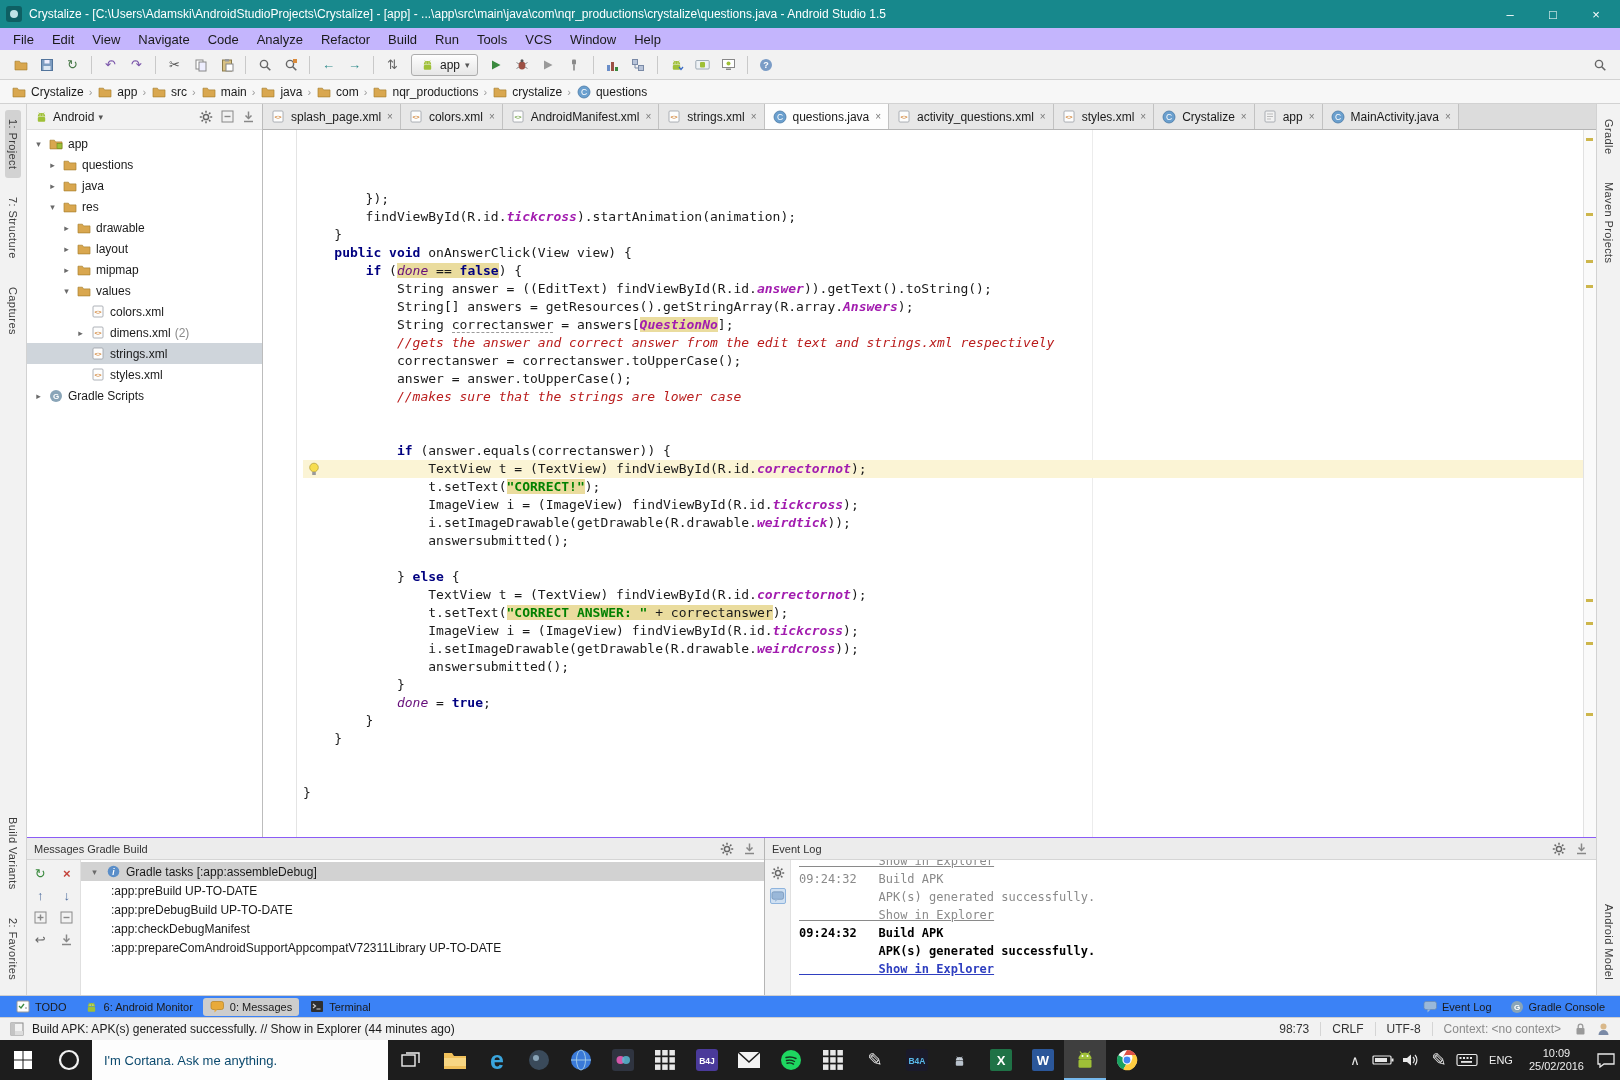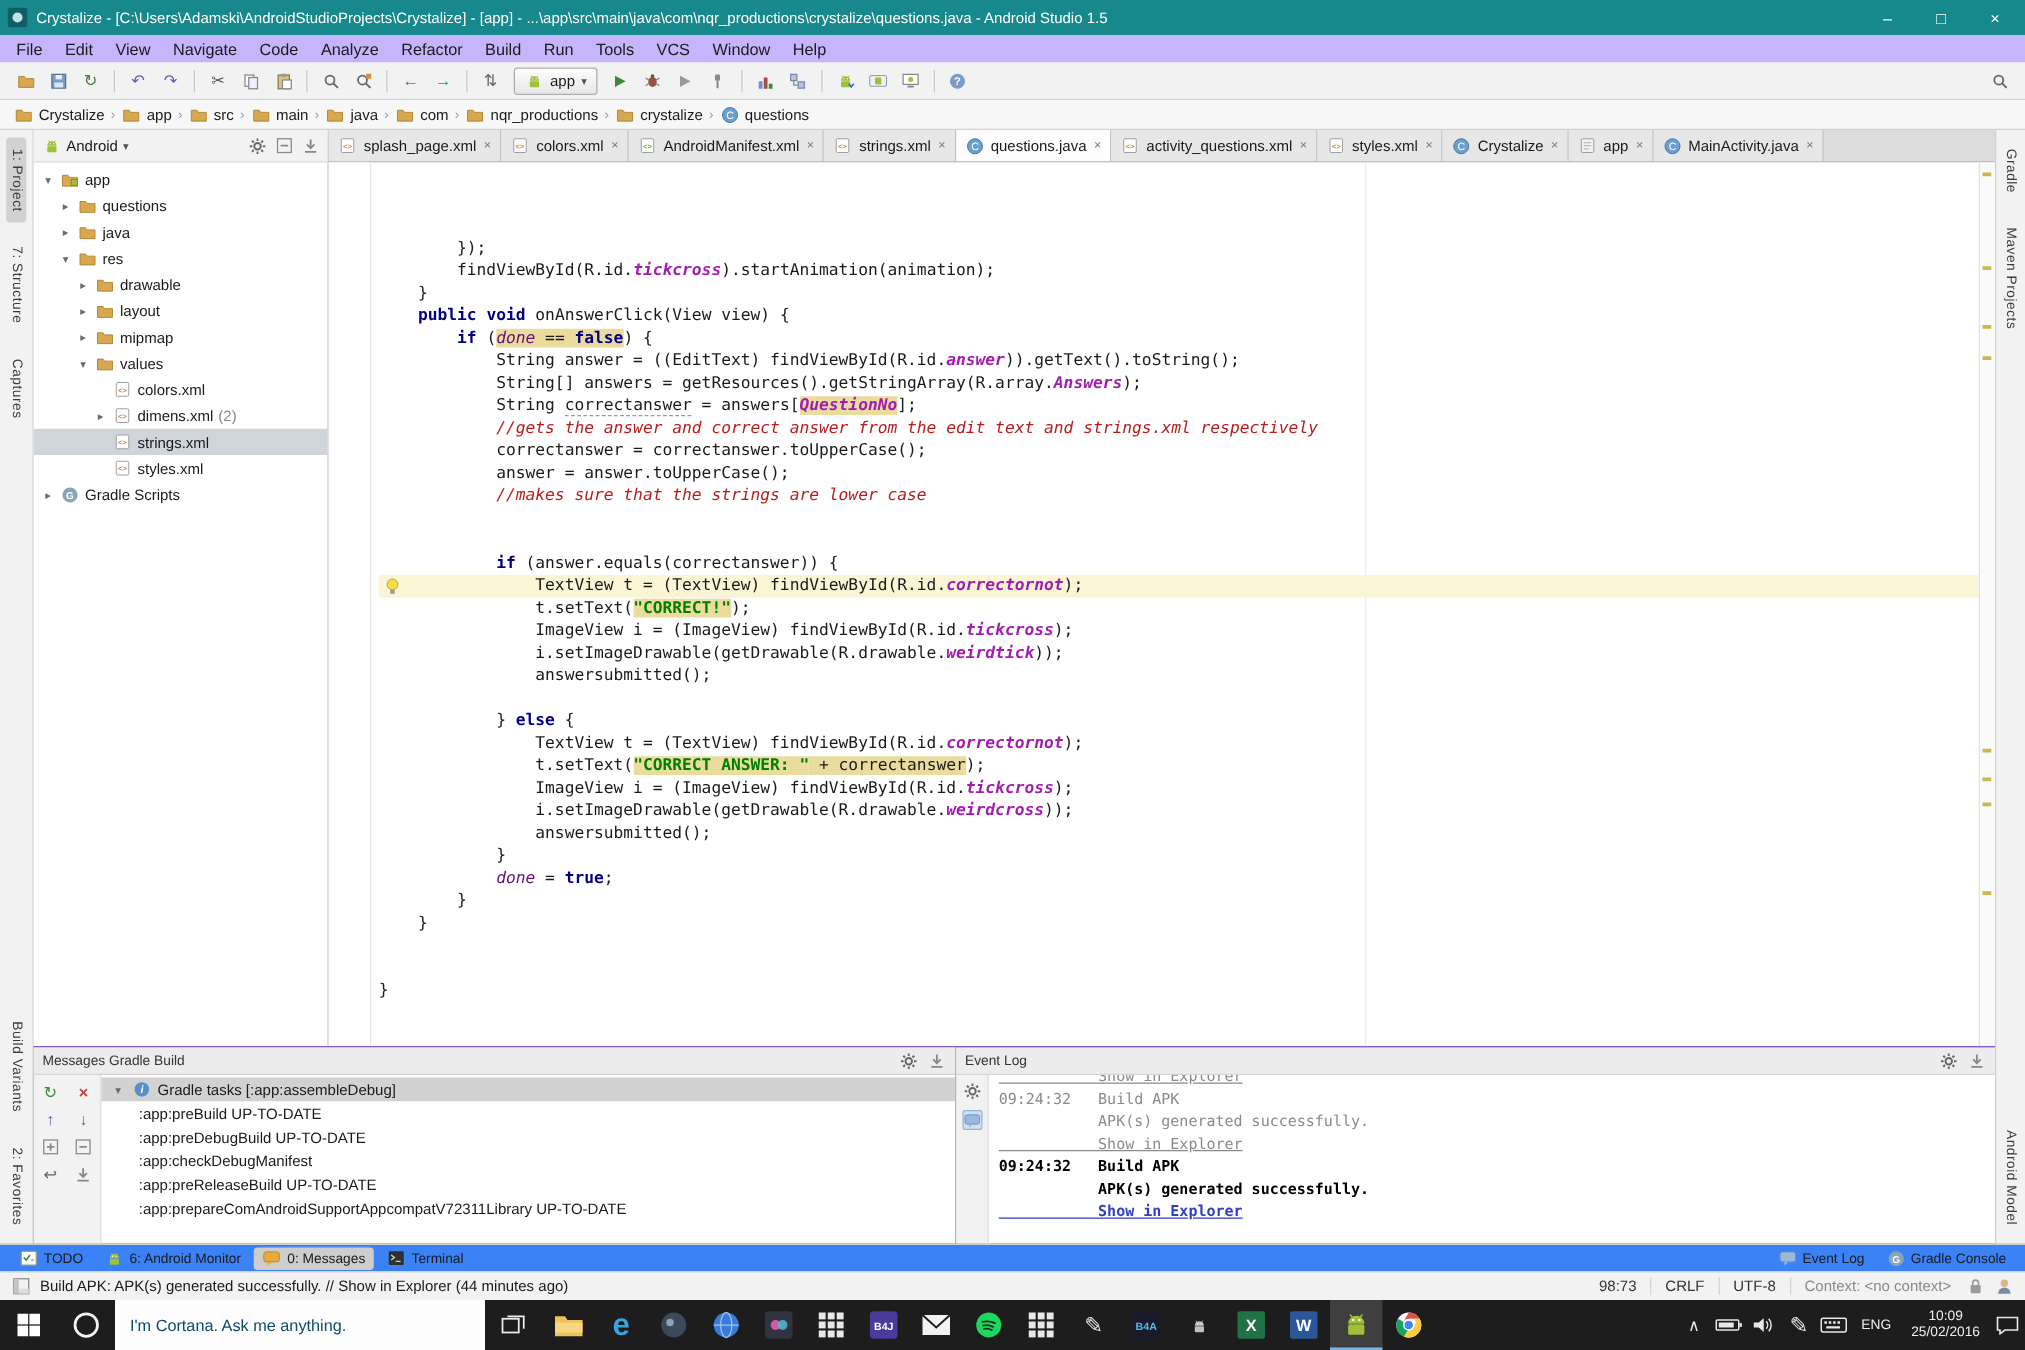--- a/index.html
+++ b/index.html
@@ -818,23 +818,20 @@
                 <div class="msg-row">
                   <span>:app:preBuild UP-TO-DATE</span>
                 </div>
                 <div class="msg-row">
                   <span>:app:preDebugBuild UP-TO-DATE</span>
                 </div>
                 <div class="msg-row">
                   <span>:app:checkDebugManifest</span>
                 </div>
                 <div class="msg-row">
-                  <span>:app:preReleaseBuild UP-TO-DATE</span>
-                </div>
-                <div class="msg-row">
                   <span>:app:prepareComAndroidSupportAppcompatV72311Library UP-TO-DATE</span>
                 </div>
               </div>
           </div>
         </div>
 
         <div class="eventlog-panel">
           <div class="panel-header">
             <span>Event Log</span>
             <span class="sp"></span>

